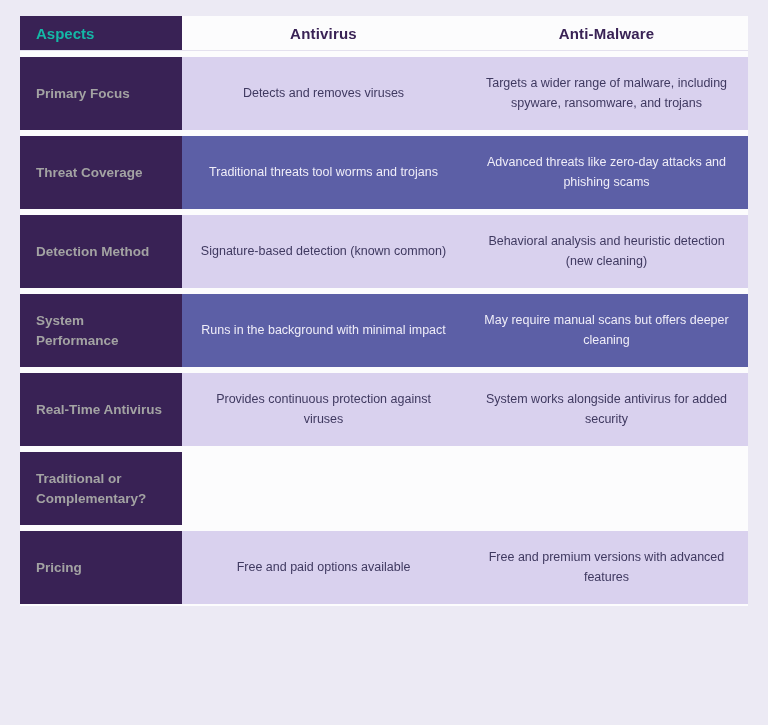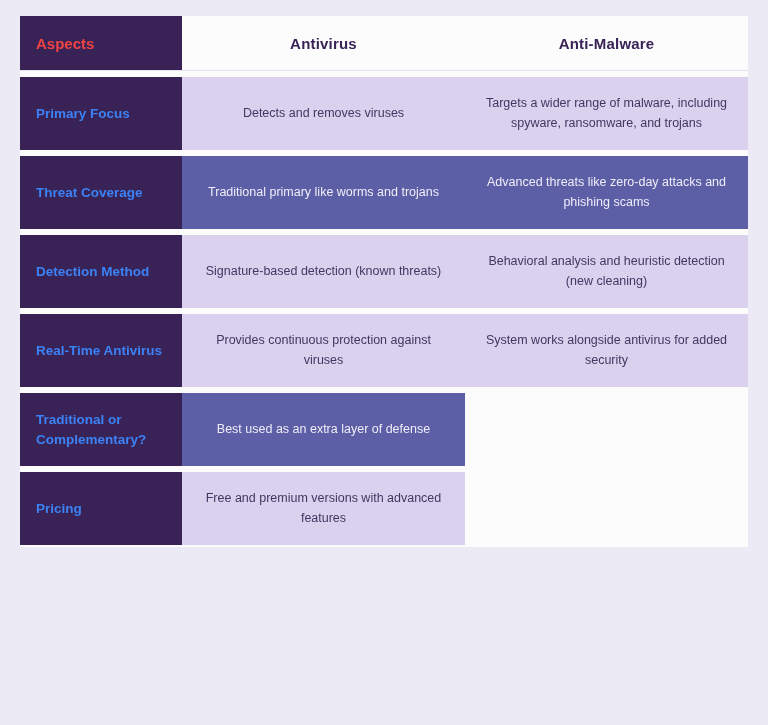--- a/index.html
+++ b/index.html
@@ -21,46 +21,46 @@
     padding-bottom: 2px;
   }
   .header-row {
     display: grid;
     grid-template-columns: 162px 283px 283px;
     align-items: stretch;
     border-bottom: 1px solid #E4E1EE;
   }
   .header-aspect {
     background: var(--header-dark, #392255);
-    color: #ef4444;
+    color: #14b8a6;
     font-weight: bold;
     font-size: 15px;
     display: flex;
     align-items: center;
     padding: 16px 16px;
-    height: 54px;
+    height: 34px;
   }
   .col-header {
     display: flex;
     align-items: center;
     justify-content: center;
     color: var(--header-dark, #392255);
     font-weight: bold;
     font-size: 15px;
     letter-spacing: 0.2px;
   }
   .row {
     display: grid;
     grid-template-columns: 162px 283px 283px;
     margin-top: 6px;
     min-height: 73px;
   }
   .aspect-cell {
     background: var(--header-dark, #392255);
-    color: #3b82f6;
+    color: #a3a3a3;
     font-weight: bold;
     font-size: 13.5px;
     line-height: 1.45;
     display: flex;
     align-items: center;
     padding: 10px 16px;
   }
   .body-cell {
     display: flex;
     align-items: center;
@@ -90,41 +90,46 @@
   </div>
   <div id="rows">
   <div class="row row-light">
     <div class="aspect-cell">Primary Focus</div>
     <div class="body-cell">Detects and removes viruses</div>
     <div class="body-cell">Targets a wider range of malware, including spyware, ransomware, and trojans</div>
   </div>
 
   <div class="row row-dark">
     <div class="aspect-cell">Threat Coverage</div>
-    <div class="body-cell">Traditional primary like worms and trojans</div>
+    <div class="body-cell">Traditional threats tool worms and trojans</div>
     <div class="body-cell">Advanced threats like zero-day attacks and phishing scams</div>
   </div>
 
   <div class="row row-light">
     <div class="aspect-cell">Detection Method</div>
-    <div class="body-cell">Signature-based detection (known threats)</div>
+    <div class="body-cell">Signature-based detection (known common)</div>
     <div class="body-cell">Behavioral analysis and heuristic detection (new cleaning)</div>
   </div>
 
+  <div class="row row-dark">
+    <div class="aspect-cell">System Performance</div>
+    <div class="body-cell">Runs in the background with minimal impact</div>
+    <div class="body-cell">May require manual scans but offers deeper cleaning</div>
+  </div>
 
   <div class="row row-light">
     <div class="aspect-cell">Real-Time Antivirus</div>
     <div class="body-cell">Provides continuous protection against viruses</div>
     <div class="body-cell">System works alongside antivirus for added security</div>
   </div>
 
   <div class="row row-dark">
     <div class="aspect-cell">Traditional or Complementary?</div>
-    <div class="body-cell">Best used as an extra layer of defense</div>
   </div>
 
   <div class="row row-light">
     <div class="aspect-cell">Pricing</div>
+    <div class="body-cell">Free and paid options available</div>
     <div class="body-cell">Free and premium versions with advanced features</div>
   </div>
 
 </div>
 </div>
 
 </body></html>

